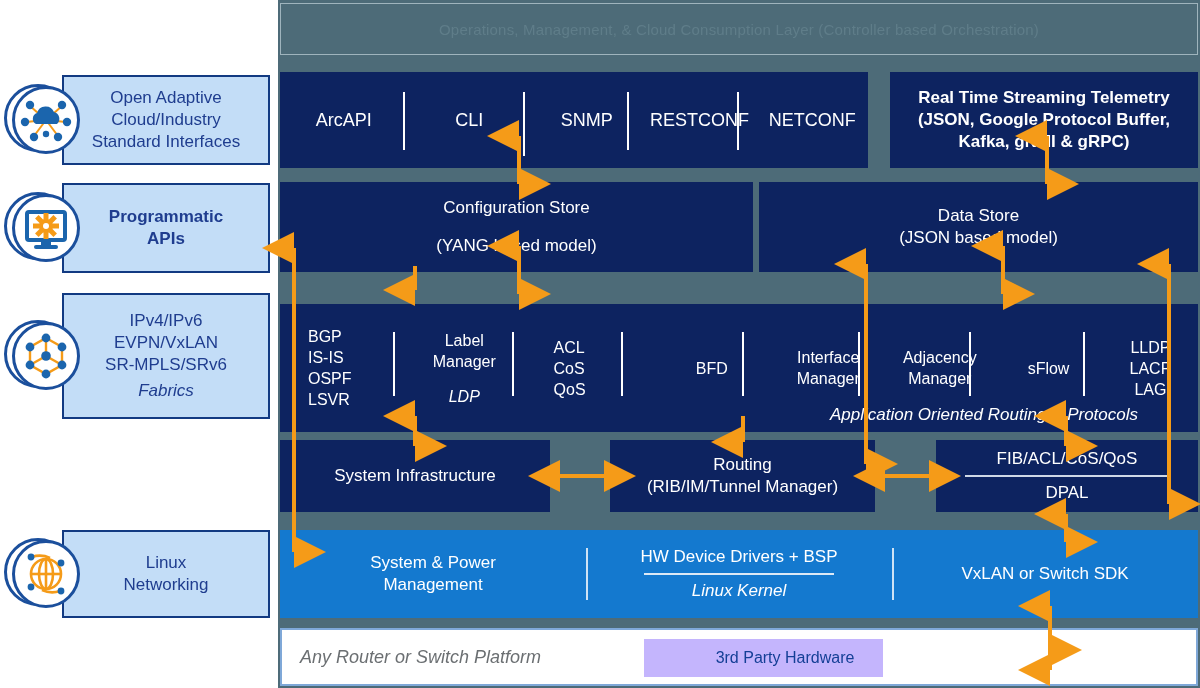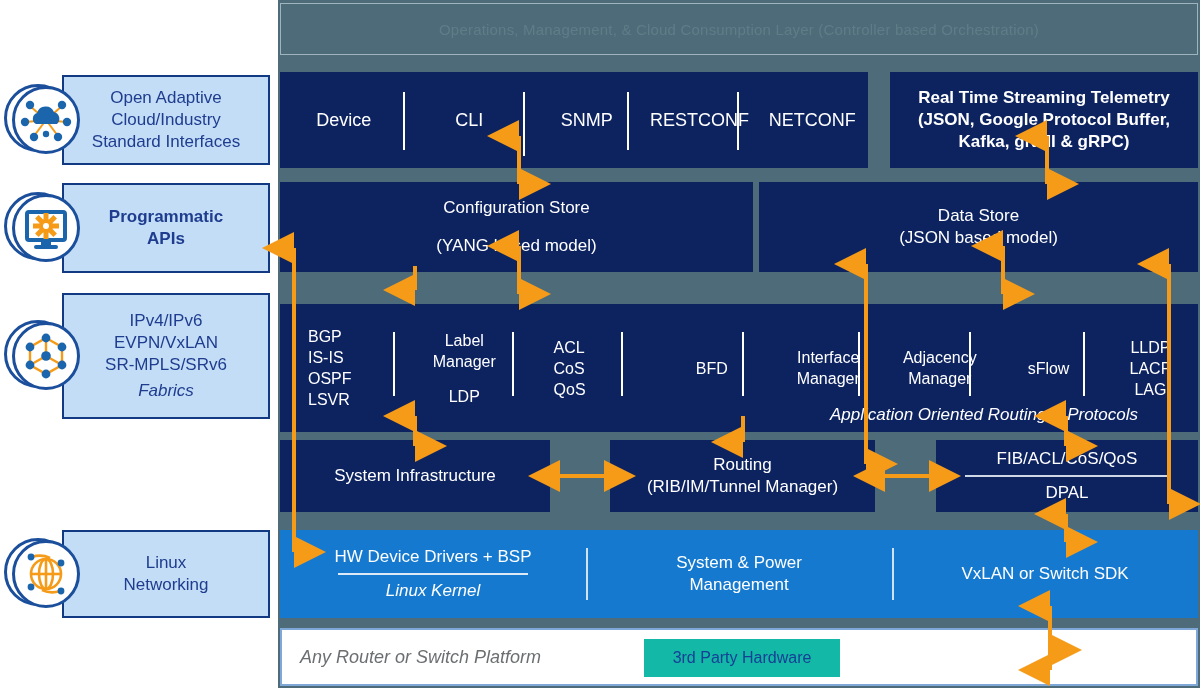--- a/index.html
+++ b/index.html
@@ -53,22 +53,22 @@
     left:-8px;top:-2px;background:transparent;border:3px solid #1b4f9c;z-index:0;
   }
   .iconsvg{position:absolute;left:0;top:0;width:68px;height:68px;z-index:2;}
 
   
   .arw{position:absolute;}
   .arw svg{display:block;overflow:visible;}
 
   
   .chip{
-    background:#14b8a6;color:#143f96;font-size:16px;
-    display:flex;align-items:center;justify-content:center;
+    background:#c4b5fd;color:#143f96;font-size:16px;
+    display:flex;align-items:center;justify-content:center;padding-left:43px;
   }
   .plat{
     color:#6b6f72;font-style:italic;font-size:18px;
     display:flex;align-items:center;
   }
 </style>
 </head>
 <body>
 
 <div id="root">
@@ -180,21 +180,21 @@
           <circle cx="49" cy="23" r="3.4"></circle>
         <circle cx="19" cy="47" r="3.4"></circle>
           <circle cx="49" cy="51" r="3.4"></circle>
       </g>
     </svg>
   </div>
 
   <div class="blk navy" style="left:280px;top:72px;width:588px;height:96px;">
     <div style="position:absolute;inset:0;display:flex;align-items:center;">
       <div class="ctr" style="flex:1.30;height:100%;">
-        <span class="t18">Device</span>
+        <span class="t18">ArcAPI</span>
         </div>
       <div class="ctr" style="flex:1.26;height:100%;">
         <span class="t18">CLI</span>
         </div>
       <div class="ctr" style="flex:1.14;height:100%;">
         <span class="t18">SNMP</span>
         </div>
       <div class="ctr" style="flex:1.16;height:100%;">
         <span class="t18">RESTCONF</span>
         </div>
@@ -227,21 +227,21 @@
     <div style="position:absolute;inset:0;display:flex;align-items:center;">
       <div style="flex:1.02;height:100%;display:flex;flex-direction:column;justify-content:center;padding-left:28px;box-sizing:border-box;">
         <span class="t16">BGP</span>
         <span class="t16">IS-IS</span>
         <span class="t16">OSPF</span>
         <span class="t16">LSVR</span>
       </div>
       <div class="ctr col" style="flex:1.18;height:100%;">
         <span class="t16">Label</span>
         <span class="t16">Manager</span>
-        <span class="t16" style="margin-top:14px;">LDP</span>
+        <span class="t16" style="margin-top:14px;font-style:italic;">LDP</span>
       </div>
       <div style="flex:1.02;height:100%;display:flex;flex-direction:column;justify-content:center;padding-left:32px;box-sizing:border-box;">
         <span class="t16">ACL</span>
         <span class="t16">CoS</span>
         <span class="t16">QoS</span>
       </div>
       <div class="ctr" style="flex:1.22;height:100%;">
         <span class="t16">BFD</span>
       </div>
       <div class="ctr col" style="flex:1.18;height:100%;">
@@ -280,27 +280,27 @@
   </div>
   <div class="blk navy ctr col" style="left:936px;top:440px;width:262px;height:72px;">
     <span class="t17">FIB/ACL/CoS/QoS</span>
     <div class="hrule"></div>
     <span class="t17">DPAL</span>
   </div>
 
   <div class="blk brightblue" style="left:280px;top:530px;width:918px;height:88px;">
     <div style="position:absolute;inset:0;display:flex;align-items:center;">
       <div class="ctr col" style="flex:1;height:100%;">
+        <span class="t17">System &amp; Power</span>
+        <span class="t17">Management</span>
+      </div>
+      <div class="ctr col" style="flex:1;height:100%;">
         <span class="t17">HW Device Drivers + BSP</span>
         <div class="hrule" style="width:62%;background:#dce9f6;"></div>
         <span class="t17 ital">Linux Kernel</span>
-      </div>
-      <div class="ctr col" style="flex:1;height:100%;">
-        <span class="t17">System &amp; Power</span>
-        <span class="t17">Management</span>
       </div>
       <div class="ctr" style="flex:1;height:100%;">
         <span class="t17">VxLAN or Switch SDK</span>
       </div>
     </div>
     <div class="vdiv" style="left:306px;top:18px;height:52px;background:#cfe3f5;"></div>
     <div class="vdiv" style="left:612px;top:18px;height:52px;background:#cfe3f5;"></div>
   </div>
 
   <div class="blk whitebox" style="left:280px;top:628px;width:918px;height:58px;">

